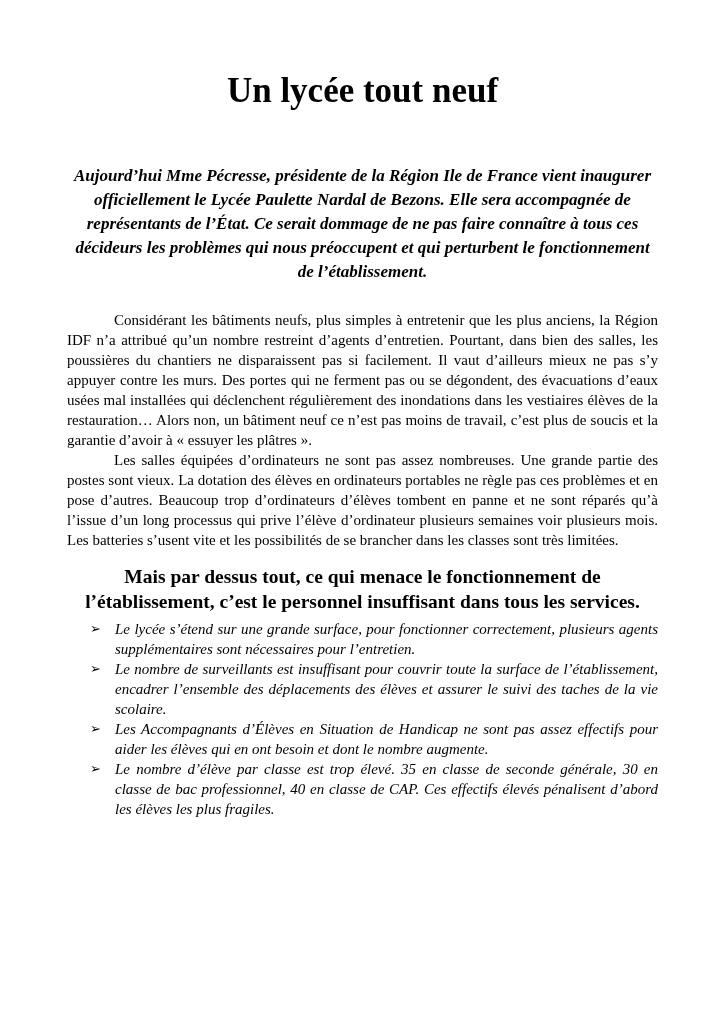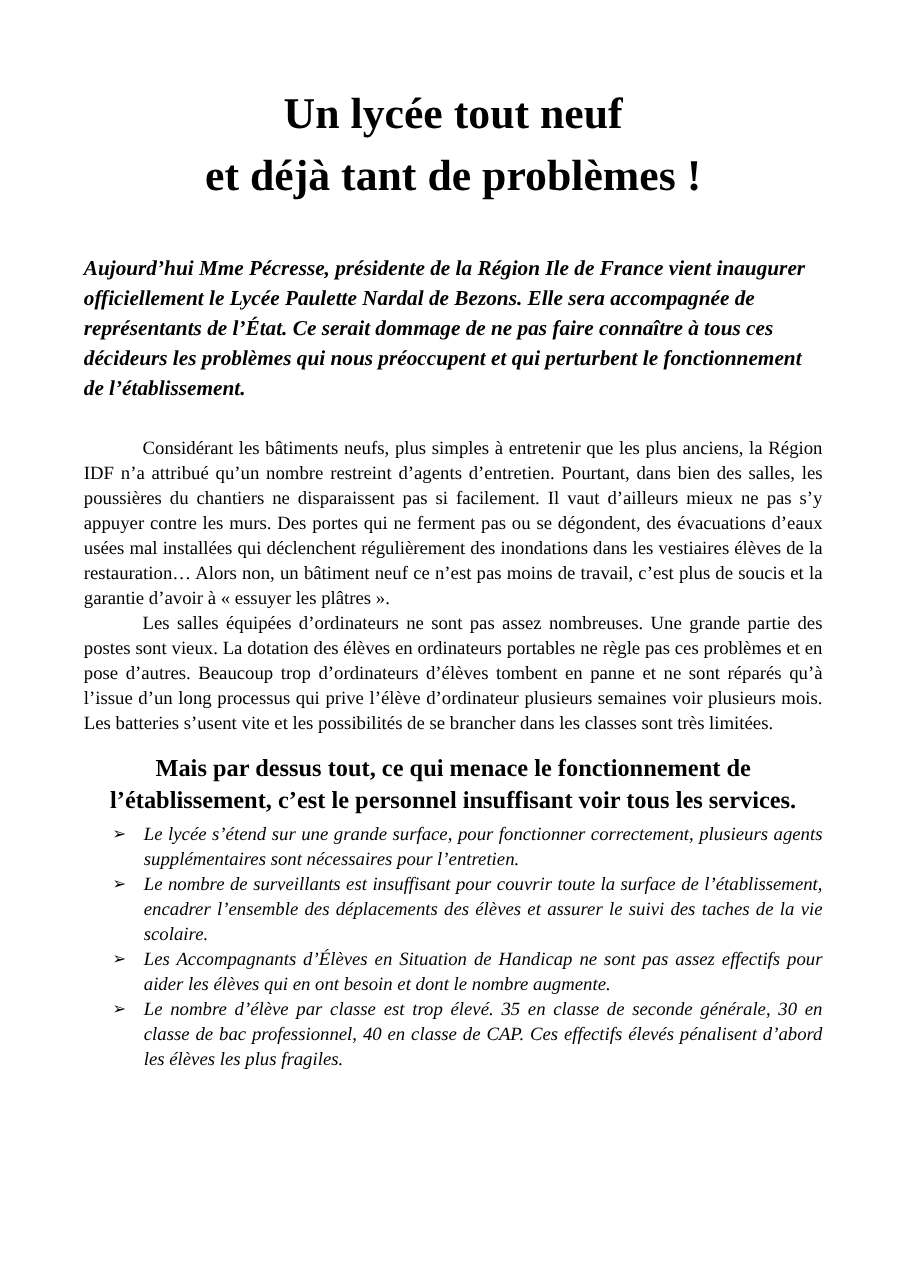--- a/index.html
+++ b/index.html
@@ -21,23 +21,23 @@
   }
   .doc-title {
     margin: 0;
     text-align: center;
     font-size: 35px;
     line-height: 50px;
     font-weight: bold;
     letter-spacing: 0;
   }
   .intro {
-    margin: 37px auto 0 auto;
+    margin: 48px auto 0 auto;
     max-width: 600px;
-    text-align: left;
+    text-align: center;
     font-size: 17px;
     line-height: 24px;
     font-weight: bold;
     font-style: italic;
   }
   .body-paragraph {
     margin: 0;
     font-size: 15px;
     line-height: 20px;
     text-align: justify;
@@ -77,30 +77,29 @@
     font-style: italic;
   }
 </style>
 </head>
 <body>
 
 <div class="page">
 
   <h1 class="doc-title">
     <span class="title-line">Un lycée tout neuf</span><br>
-    <span class="title-line">et déjà tant de problèmes&nbsp;!</span>
   </h1>
 
   <p class="intro">Aujourd’hui Mme Pécresse, présidente de la Région Ile de France vient inaugurer officiellement le Lycée Paulette Nardal de Bezons. Elle sera accompagnée de représentants de l’État. Ce serait dommage de ne pas faire connaître à tous ces décideurs les problèmes qui nous préoccupent et qui perturbent le fonctionnement de l’établissement.</p>
 
   <p class="body-paragraph para-1">Considérant les bâtiments neufs, plus simples à entretenir que les plus anciens, la Région IDF n’a attribué qu’un nombre restreint d’agents d’entretien. Pourtant, dans bien des salles, les poussières du chantiers ne disparaissent pas si facilement. Il vaut d’ailleurs mieux ne pas s’y appuyer contre les murs. Des portes qui ne ferment pas ou se dégondent, des évacuations d’eaux usées mal installées qui déclenchent régulièrement des inondations dans les vestiaires élèves de la restauration… Alors non, un bâtiment neuf ce n’est pas moins de travail, c’est plus de soucis et la garantie d’avoir à «&nbsp;essuyer les plâtres&nbsp;».</p>
 
   <p class="body-paragraph para-2">Les salles équipées d’ordinateurs ne sont pas assez nombreuses. Une grande partie des postes sont vieux. La dotation des élèves en ordinateurs portables ne règle pas ces problèmes et en pose d’autres. Beaucoup trop d’ordinateurs d’élèves tombent en panne et ne sont réparés qu’à l’issue d’un long processus qui prive l’élève d’ordinateur plusieurs semaines voir plusieurs mois. Les batteries s’usent vite et les possibilités de se brancher dans les classes sont très limitées.</p>
 
-  <h2 class="section-heading">Mais par dessus tout, ce qui menace le fonctionnement de l’établissement, c’est le personnel insuffisant voir tous les services.</h2>
+  <h2 class="section-heading">Mais par dessus tout, ce qui menace le fonctionnement de l’établissement, c’est le personnel insuffisant dans tous les services.</h2>
 
   <ul class="issues-list">
     <li>
       <span class="bullet-marker">➢</span>
       <span class="bullet-text">Le lycée s’étend sur une grande surface, pour fonctionner correctement, plusieurs agents supplémentaires sont nécessaires pour l’entretien.</span>
     </li>
     <li>
       <span class="bullet-marker">➢</span>
       <span class="bullet-text">Le nombre de surveillants est insuffisant pour couvrir toute la surface de l’établissement, encadrer l’ensemble des déplacements des élèves et assurer le suivi des taches de la vie scolaire.</span>
     </li>

